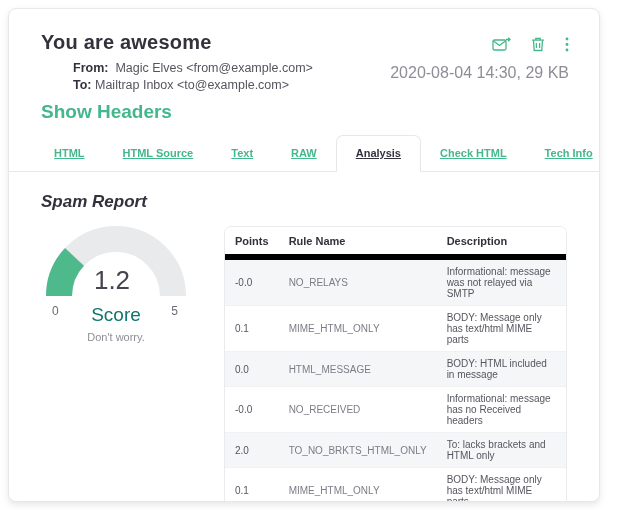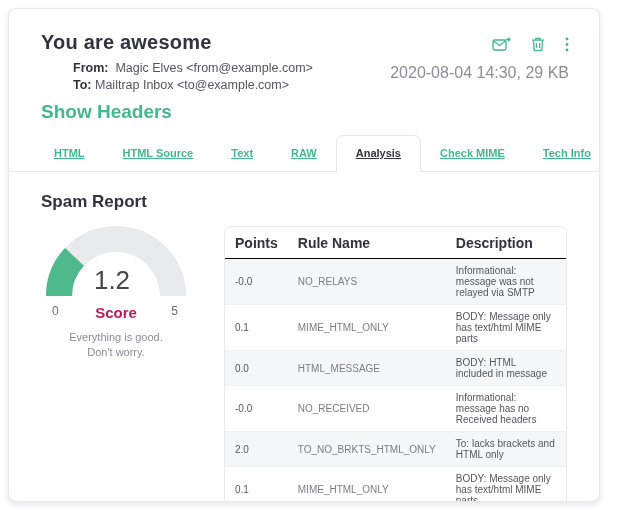--- a/index.html
+++ b/index.html
@@ -23,34 +23,34 @@
   
   .tabs { display:flex; align-items:flex-end; margin-top:12px; padding:0 26px; border-bottom:1px solid #e6e7ea; }
   .tab { padding:11px 19px 12px 19px; font-size:11px; font-weight:bold; color:#44b78c; cursor:pointer; white-space:nowrap; margin-bottom:0;text-decoration:underline; }
   .tab.active {
     color:#32323d; background:#fff;
     border:1px solid #e6e7ea; border-bottom:1px solid #fff;
     border-radius:7px 7px 0 0; margin-bottom:-1px;
   }
   
   .content { padding:20px 32px 0 32px; }
-  .sec-title { font-size:17px; font-weight:bold; color:#32323d; }
+  .sec-title { font-size:17px; font-weight:bold; color:#32323d;font-style:italic; }
   .spam-body { display:flex; margin-top:14px; }
   
   .gauge-col { width:183px; flex:0 0 183px; }
   .gauge-wrap { position:relative; width:140px; margin-left:5px; }
   .gauge-score { position:absolute; left:0; right:8px; bottom:6px; text-align:center; font-size:26px; color:#45454f; }
   .gauge-scale { position:relative; width:140px; height:16px; margin-left:5px; margin-top:2px; }
   .gauge-min { position:absolute; left:6px; font-size:12px; color:#6b6b75; }
   .gauge-max { position:absolute; right:8px; font-size:12px; color:#6b6b75; }
-  .gauge-label { position:absolute; left:0; right:0; text-align:center; font-size:15px; font-weight:bold; color:#be185d; }
+  .gauge-label { position:absolute; left:0; right:0; text-align:center; font-size:19px; font-weight:normal; color:#0f766e; }
   .gauge-note { margin-top:10px; width:150px; text-align:center; font-size:11px; color:#8d8d97; line-height:1.35; }
   
   .rules-table { flex:1; border:1px solid #e9eaed; border-radius:7px; border-collapse:separate; border-spacing:0; overflow:hidden; align-self:flex-start; }
-  .rules-table th { font-size:14px; font-weight:bold; color:#32323d; text-align:left; padding:8px 10px 7px 10px; background:#fff; border-bottom:1px solid #000000; }
+  .rules-table th { font-size:11px; font-weight:bold; color:#32323d; text-align:left; padding:8px 10px 7px 10px; background:#fff; border-bottom:6px solid #000000; }
   .rules-table td { font-size:10px; padding:6px 10px; color:#55555f; border-bottom:1px solid #f0f1f3; }
   .rules-table tr:last-child td { border-bottom:none; }
   .rules-table tr.stripe td { background:#f5f6f8; }
   .rules-table td.rule { color:#7c7c86; }
   .rules-table th:nth-child(1), .rules-table td:nth-child(1) { width:46px; }
   .rules-table th:nth-child(2), .rules-table td:nth-child(2) { width:110px; }
   
   .bl-sec { margin-top:33px; }
 </style>
 </head>
@@ -99,21 +99,21 @@
       <div class="meta">2020-08-04 14:30, 29 KB</div>
     </div>
   </div>
 
   <div class="tabs">
       <div class="tab">HTML</div>
       <div class="tab">HTML Source</div>
       <div class="tab">Text</div>
       <div class="tab">RAW</div>
       <div class="tab active">Analysis</div>
-      <div class="tab">Check MIME</div>
+      <div class="tab">Check HTML</div>
       <div class="tab">Tech Info</div>
     </div>
 
   <div class="content">
 
     <div class="sec-title">Spam Report</div>
 
     <div class="spam-body">
       <div class="gauge-col">
         <div class="gauge-wrap">
@@ -122,21 +122,20 @@
             <path d="M 13 70 A 57 57 0 0 1 127 70" fill="none" stroke="#4eb98b" stroke-width="26" stroke-dasharray="43 179.1"></path>
           </svg>
           <div class="gauge-score">1.2</div>
         </div>
         <div class="gauge-scale">
           <span class="gauge-min">0</span>
           <span class="gauge-label">Score</span>
           <span class="gauge-max">5</span>
         </div>
         <div class="gauge-note">
-          <div>Everything is good.</div>
           <div>Don't worry.</div>
         </div>
       </div>
 
       <table class="rules-table">
         <thead>
             <tr>
               <th>Points</th>
               <th>Rule Name</th>
               <th>Description</th>

